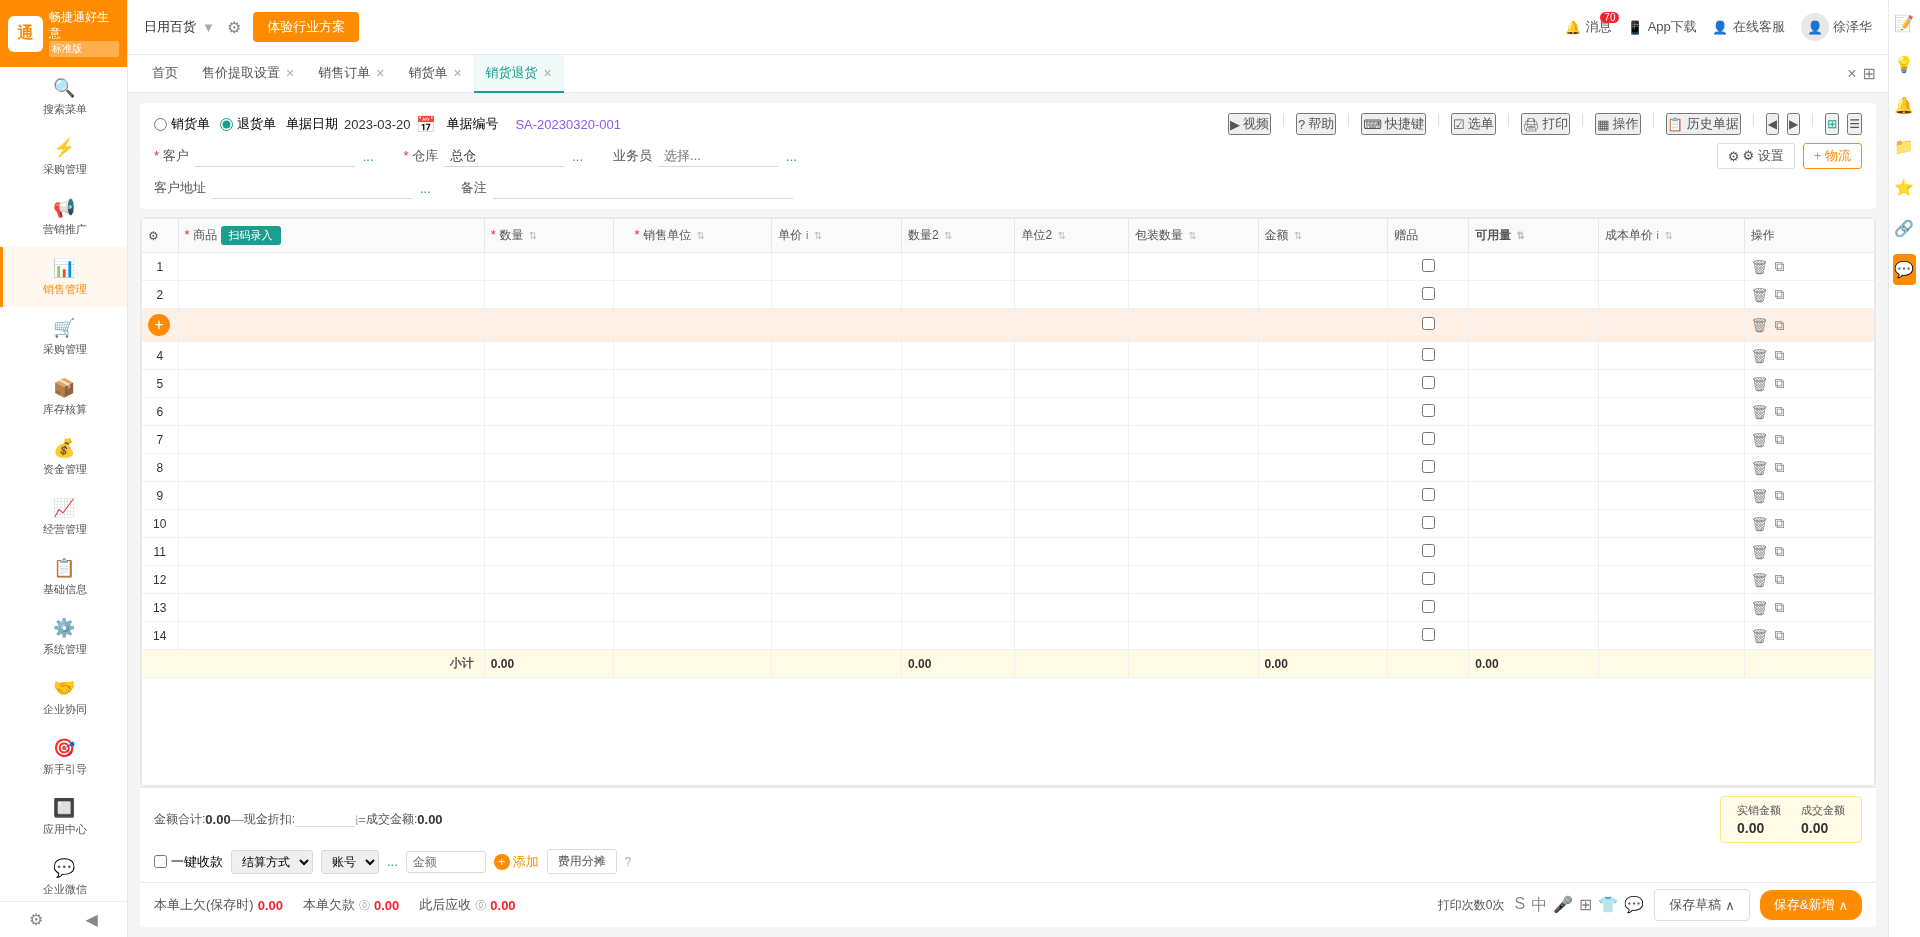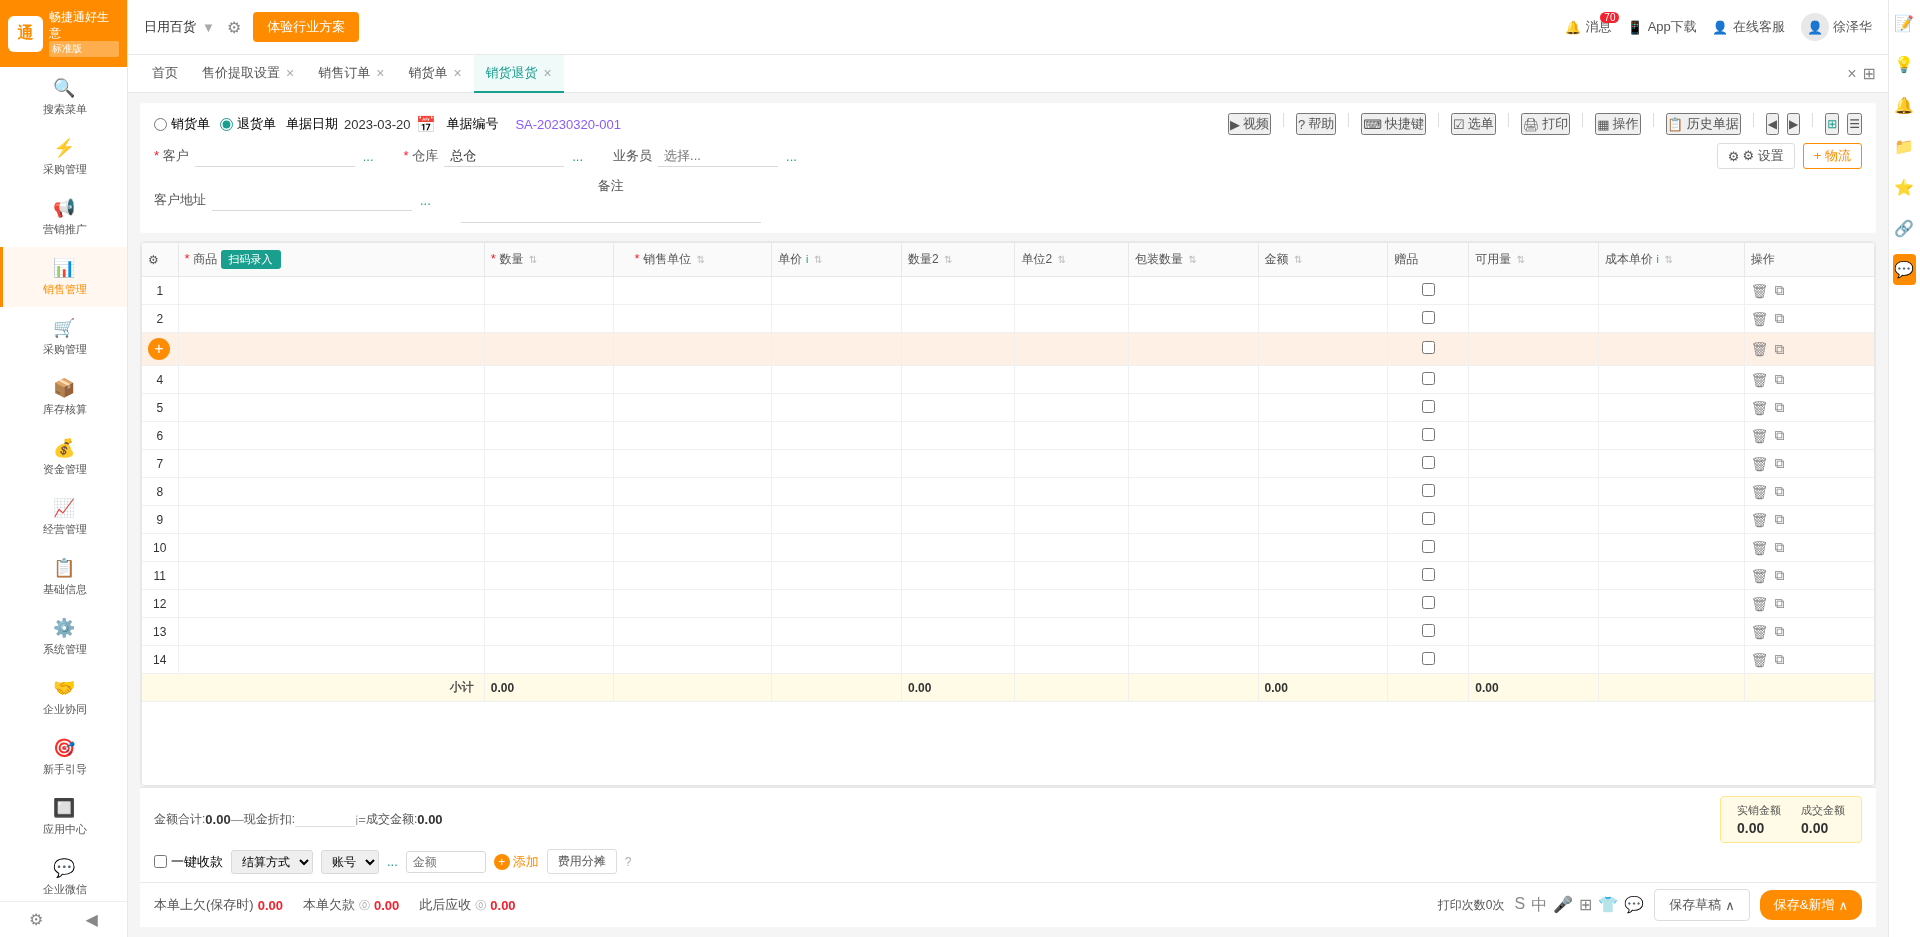--- a/index.html
+++ b/index.html
@@ -348,21 +348,21 @@
           </button>
         </div>
       </div>
 
       <div class="form-row">
         <div class="form-field">
           <label>客户地址</label>
           <input type="text" style="width: 200px;">
           <span class="field-dots">...</span>
         </div>
-        <div class="form-field" style="margin-left:20px;flex-direction:column;">
+        <div class="form-field" style="margin-left:20px;">
           <label>备注</label>
           <input type="text" style="width: 300px;">
         </div>
       </div>
     </div>
 
     <div style="flex:1; display:flex; flex-direction:column; overflow:hidden; background:#fff; border-radius:4px; border:1px solid #e8e8e8;">
       <div class="table-wrap">
         <table class="data-table">
           <thead>
@@ -382,21 +382,21 @@
               </th>
               <th style="min-width:80px;">
                 单价 <span class="th-info">ℹ</span>
                 <span class="sort-icon">⇅</span>
               </th>
               <th style="min-width:70px;">数量2 <span class="sort-icon">⇅</span></th>
               <th style="min-width:70px;">单位2 <span class="sort-icon">⇅</span></th>
               <th style="min-width:80px;">包装数量 <span class="sort-icon">⇅</span></th>
               <th style="min-width:80px;">金额 <span class="sort-icon">⇅</span></th>
               <th style="min-width:50px;">赠品</th>
-              <th style="min-width:80px;">可用量 <span class="sort-icon">⇅</span></th>
+              <th style="min-width:80px;font-weight:bold;">可用量 <span class="sort-icon">⇅</span></th>
               <th style="min-width:90px;">
                 成本单价 <span class="th-info">ℹ</span>
                 <span class="sort-icon">⇅</span>
               </th>
               <th style="min-width:80px;">操作</th>
             </tr>
           </thead>
           <tbody>
 
             <tr>

